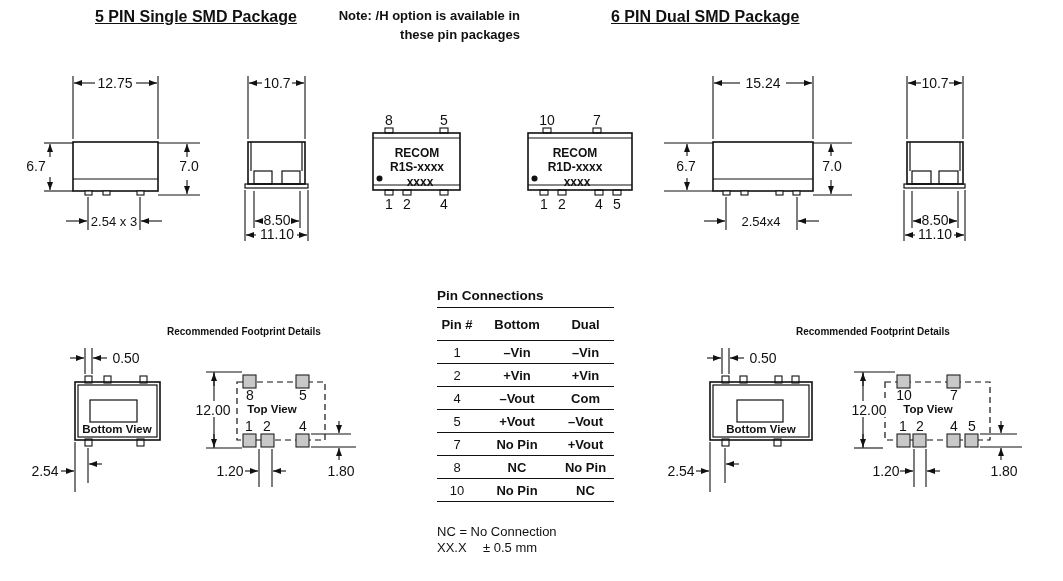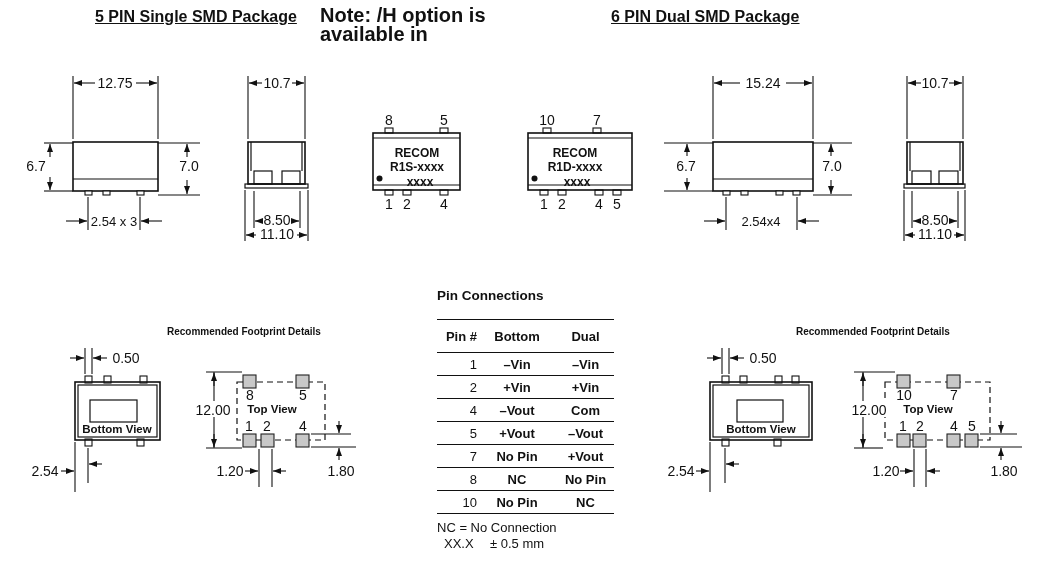--- a/index.html
+++ b/index.html
@@ -1,44 +1,44 @@
 <!DOCTYPE html>
 <html><head>
 <meta charset="utf-8">
 <style>
   html,body{margin:0;padding:0;background:#fff;}
   .page{position:relative;width:1063px;height:581px;background:#fff;overflow:hidden;
         font-family:"Liberation Sans",sans-serif;color:#111;}
   .hd{position:absolute;font-size:16px;font-weight:bold;white-space:nowrap;text-decoration:underline;}
   .hd2{position:absolute;font-size:10px;font-weight:bold;white-space:nowrap;}
-  .note{position:absolute;font-size:20px;font-weight:bold;text-align:left;line-height:19px;}
+  .note{position:absolute;font-size:13px;font-weight:bold;text-align:right;line-height:19px;}
   svg{position:absolute;left:0;top:0;}
   svg .s{stroke:#111;fill:none;stroke-width:1.6px;}
   svg .s2{stroke:#111;fill:none;stroke-width:1.2px;}
   svg .d{stroke:#111;fill:none;stroke-width:1.1px;}
   svg .pad{fill:#c8c8c8;stroke:#222;stroke-width:1.1px;}
   svg .stub{fill:#fff;stroke:#111;stroke-width:1.1px;}
   svg .wh{fill:#fff;}
   svg text{fill:#111;}
   svg .dim{font:14px "Liberation Sans",sans-serif;}
   svg .dim13{font:13px "Liberation Sans",sans-serif;}
   svg .pin{font:14px "Liberation Sans",sans-serif;}
   svg .lbl{font:bold 12px "Liberation Sans",sans-serif;}
   svg .view{font:bold 11.5px "Liberation Sans",sans-serif;}
   .tablewrap{position:absolute;font-size:13px;}
-  .ttitle{font-weight:bold;font-size:13.5px;padding-bottom:16px;border-bottom:1.5px solid #111;}
+  .ttitle{font-weight:bold;font-size:13.5px;padding-bottom:4px;border-bottom:1.5px solid #111;}
   .tablewrap table{border-collapse:collapse;width:177px;}
   .tablewrap th{font-weight:bold;}
   .tablewrap thead th{border-bottom:1.4px solid #111;height:32px;vertical-align:middle;padding:0;}
   .tablewrap tbody td{border-bottom:1.2px solid #111;height:22px;padding:0;}
-  .l{text-align:right;margin-left:39px;} .c{text-align:center;font-weight:bold;}
-  .tnote{margin-top:6px;}
+  .l{text-align:center;margin-left:39px;} .c{text-align:center;font-weight:bold;}
+  .tnote{margin-top:22px;}
   .tol{line-height:17px;}
   .tol:first-of-type{margin-top:15px;}
-  .tol .tf{display:inline-block;width:46px;margin-left:7px;}
+  .tol .tf{display:inline-block;width:46px;}
 </style>
 </head>
 <body>
 
 <div class="page">
 
 <svg width="1063" height="581" viewBox="0 0 1063 581">
   <defs>
     <marker id="arr" viewBox="0 0 8 6" refX="8" refY="3" markerWidth="8" markerHeight="6" orient="auto" markerUnits="userSpaceOnUse">
       <path d="M0,0 L8,3 L0,6 Z" fill="#111"></path>
@@ -324,20 +324,21 @@
     <line class="d" x1="980" y1="447" x2="1022" y2="447"></line>
     <line class="d" x1="1001" y1="421" x2="1001" y2="433" marker-end="url(#arr)"></line>
     <line class="d" x1="1001" y1="460" x2="1001" y2="448" marker-end="url(#arr)"></line>
     <text class="dim" x="1004" y="476" text-anchor="middle">1.80</text>
   </g>
 </svg>
 
   <div class="hd" style="left:95px;top:8px">5 PIN Single SMD Package</div>
   <div class="note" style="left:320px;top:6px;width:200px">
     <div>Note: /H option is available in</div>
+    <div>these pin packages</div>
   </div>
   <div class="hd" style="left:611px;top:8px">6 PIN Dual SMD Package</div>
   <div class="hd2" style="left:167px;top:326px">Recommended Footprint Details</div>
   <div class="hd2" style="left:796px;top:326px">Recommended Footprint Details</div>
 
   <div class="tablewrap" style="left:437px;top:288px;width:177px">
     <div class="ttitle">Pin Connections</div>
     <table>
       <colgroup>
           <col style="width:40px">

